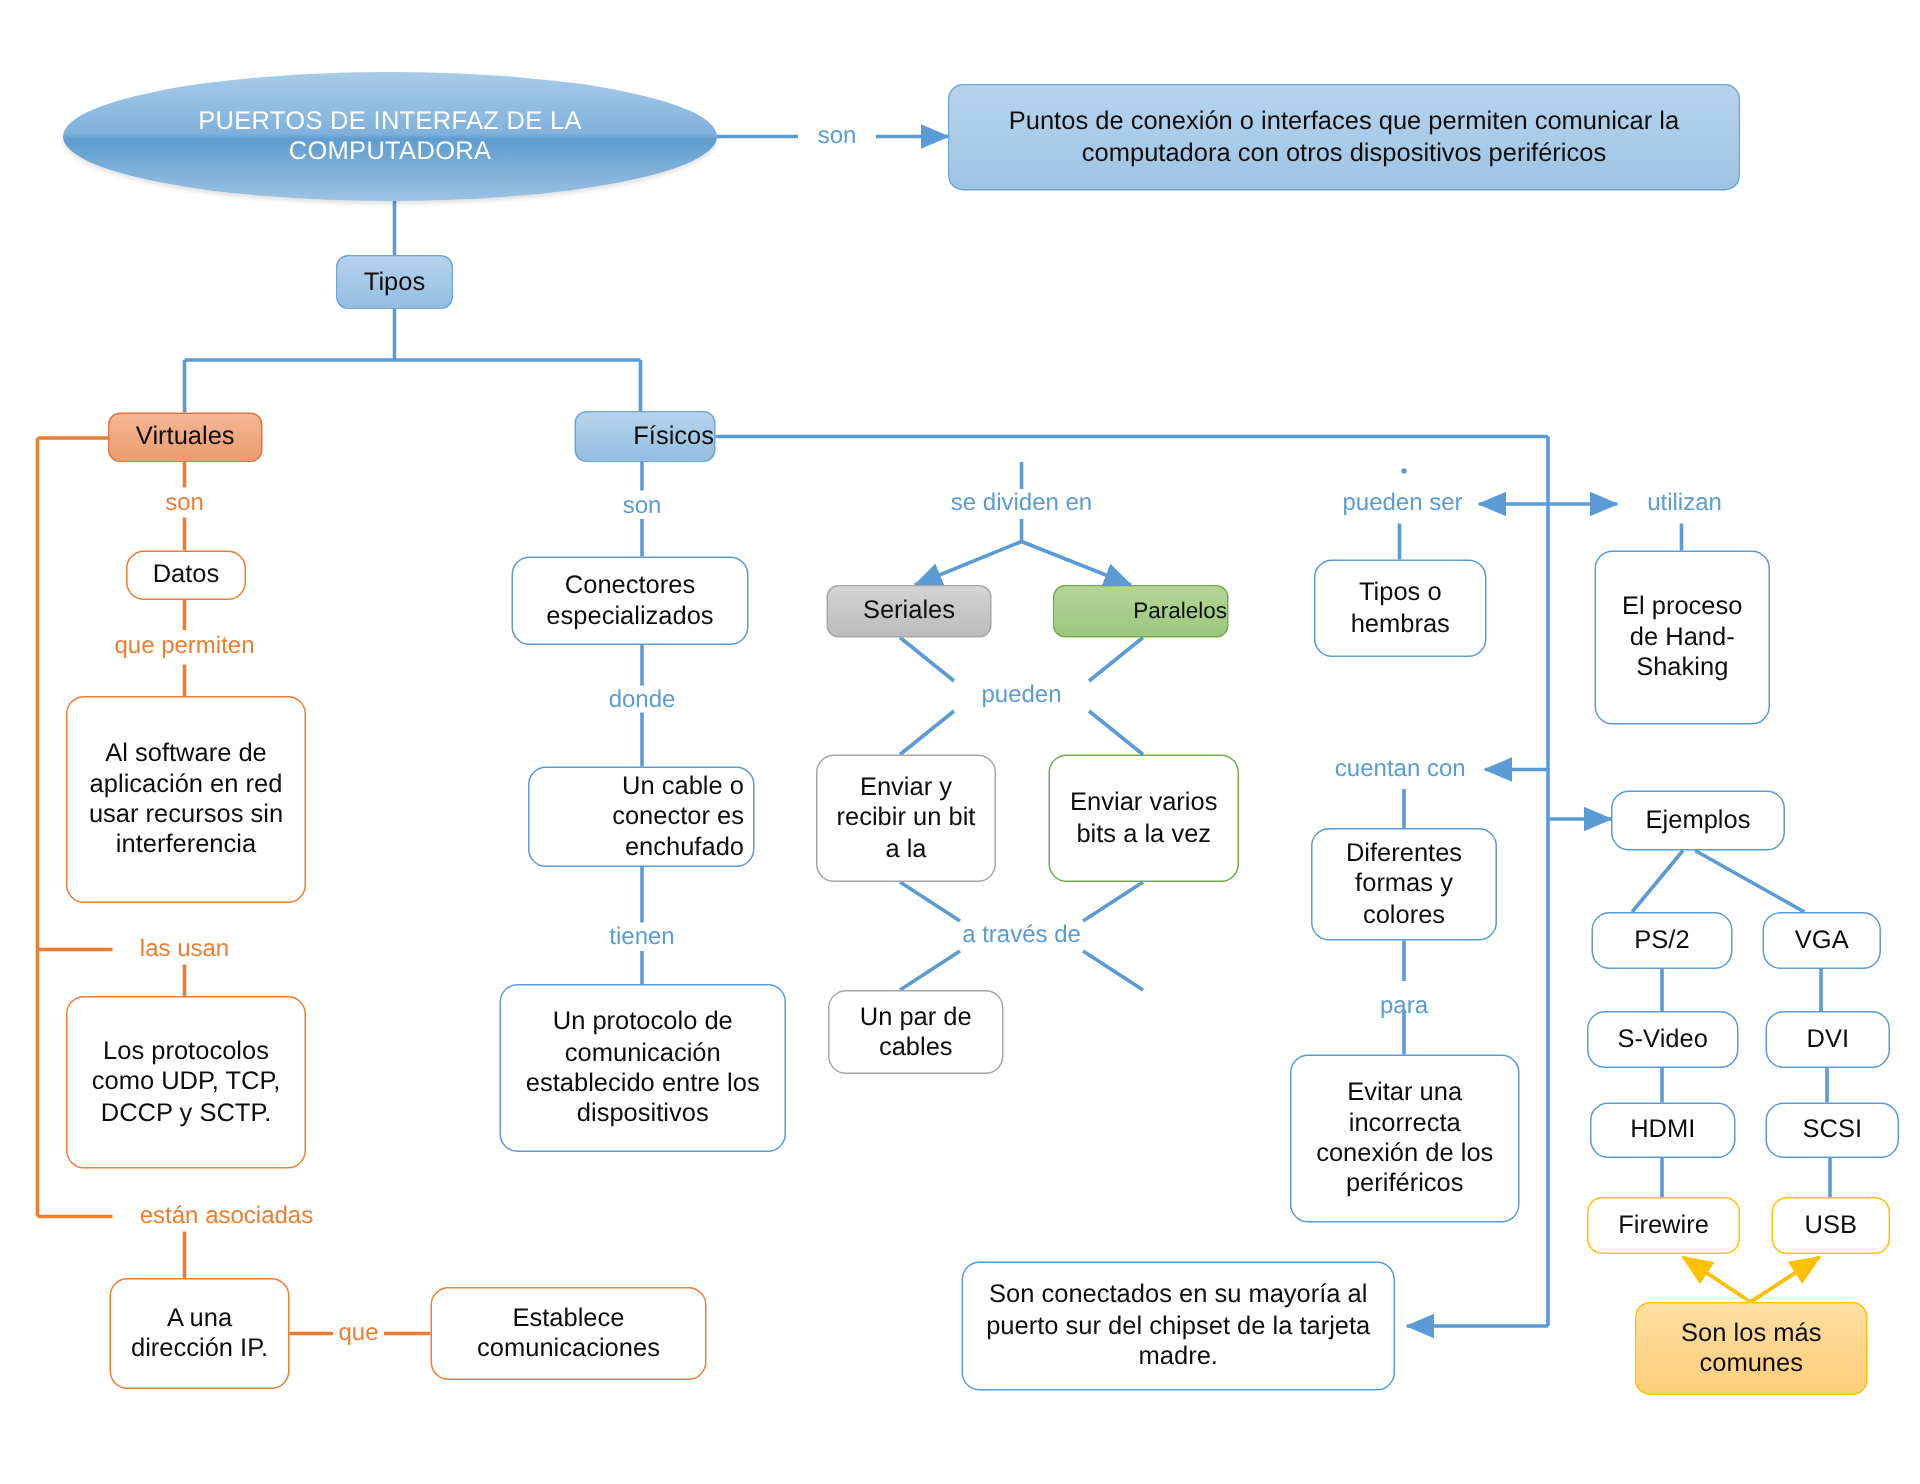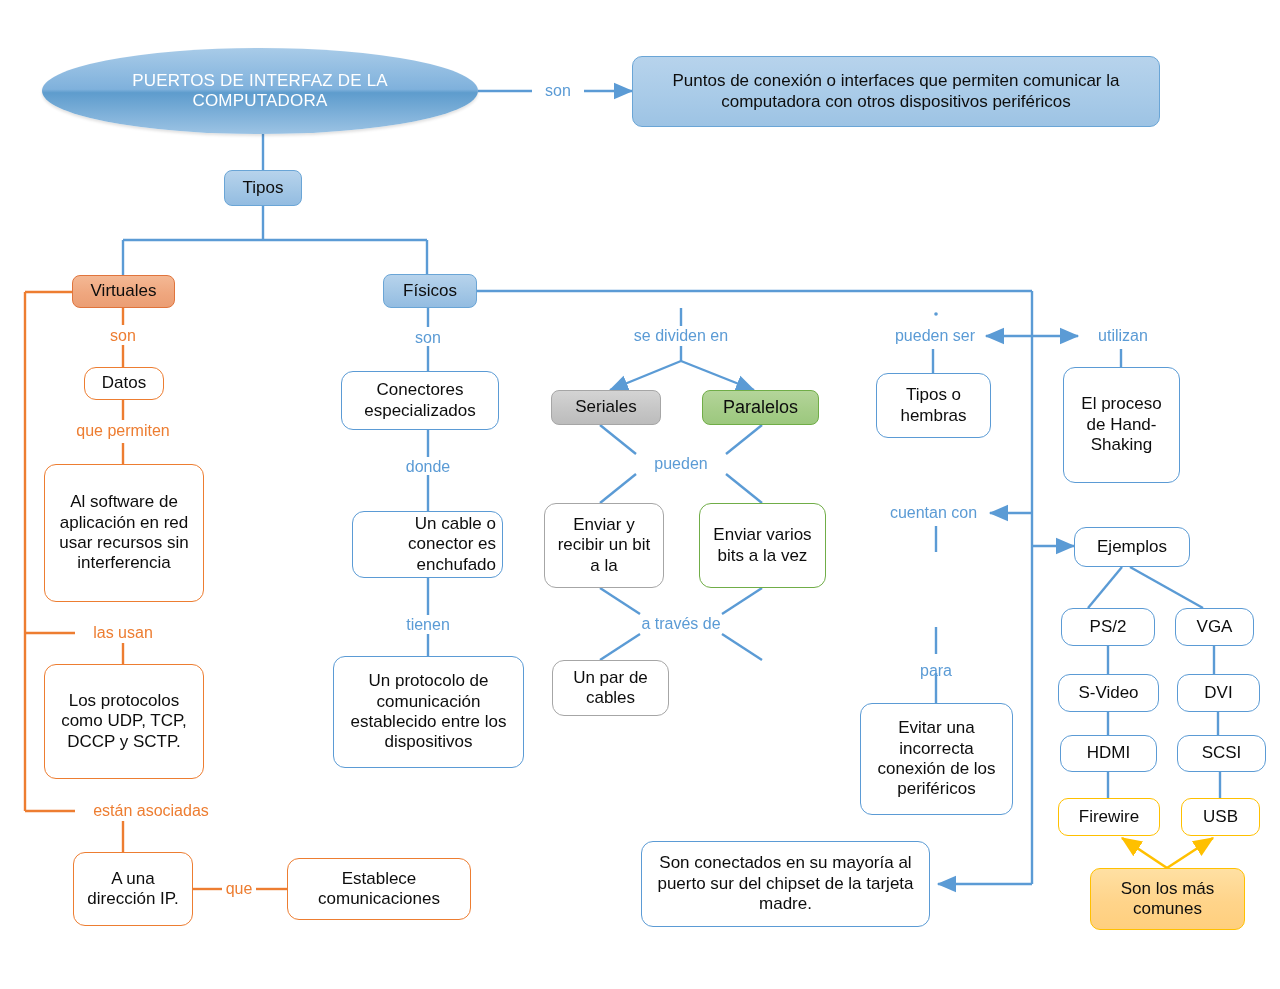--- a/index.html
+++ b/index.html
@@ -28,21 +28,21 @@
     border:1px solid #e0743c;border-radius:8px;font-size:17px;
   }
   .n-orangeout{background:#fff;border:1.6px solid #ed7d31;border-radius:12px;font-size:17px;}
   .n-greyfill{
     background:linear-gradient(to bottom,#d4d4d4 0%,#c6c6c6 55%,#bcbcbc 100%);
     border:1px solid #a6a6a6;border-radius:8px;font-size:17px;
   }
   .n-greyout{background:#fff;border:1.6px solid #a6a6a6;border-radius:12px;font-size:17px;}
   .n-greenfill{
     background:linear-gradient(to bottom,#b4d59a 0%,#a6cd89 55%,#9cc87e 100%);
-    border:1px solid #70ad47;border-radius:8px;font-size:18px;
+    border:1px solid #70ad47;border-radius:8px;font-size:15px;justify-content:flex-end;
   }
   .n-greenout{background:#fff;border:1.6px solid #70ad47;border-radius:12px;font-size:17px;}
   .n-yellowout{background:#fff;border:1.8px solid #ffc000;border-radius:10px;font-size:17px;}
   .n-yellowfill{
     background:linear-gradient(to bottom,#ffe0a3 0%,#ffd48a 55%,#ffcf7e 100%);
     border:1.4px solid #ffc000;border-radius:10px;font-size:17px;
   }
   
   .vlabel{position:absolute;font-size:16px;white-space:nowrap;display:flex;align-items:center;justify-content:center;}
   .vlabel.blue{color:#5b9bd5;}
@@ -162,21 +162,21 @@
   </div>
 
   <div class="node n-bluefill" style="left:224px;top:170px;width:78px;height:36px;">
     <span>Tipos</span>
   </div>
 
   <div class="node n-orangefill" style="left:72px;top:275px;width:103px;height:33px;">
     <span>Virtuales</span>
   </div>
 
-  <div class="node n-bluefill" style="left:383px;top:274px;width:94px;height:34px;">
+  <div class="node n-bluefill" style="left:383px;top:274px;width:94px;height:34px;justify-content:flex-end;">
     <span>Físicos</span>
   </div>
 
   <div class="node n-orangeout" style="left:84px;top:367px;width:80px;height:33px;">
     <span>Datos</span>
   </div>
 
   <div class="node n-orangeout" style="left:44px;top:464px;width:160px;height:138px;padding:0 8px;">
     <span>Al software de aplicación en red usar recursos sin interferencia</span>
   </div>
@@ -223,20 +223,23 @@
 
   <div class="node n-greyout" style="left:552px;top:660px;width:117px;height:56px;padding:0 6px;">
     <span>Un par de cables</span>
   </div>
 
 
   <div class="node n-blueout" style="left:876px;top:373px;width:115px;height:65px;padding:0 6px;">
     <span>Tipos o hembras</span>
   </div>
 
+  <div class="node n-blueout" style="left:874px;top:552px;width:124px;height:75px;padding:0 6px;">
+    <span>Diferentes formas y colores</span>
+  </div>
 
   <div class="node n-blueout" style="left:860px;top:703px;width:153px;height:112px;padding:0 6px;">
     <span>Evitar una incorrecta conexión de los periféricos</span>
   </div>
 
   <div class="node n-blueout" style="left:1063px;top:367px;width:117px;height:116px;padding:0 6px;">
     <span>El proceso de Hand-Shaking</span>
   </div>
 
   <div class="node n-blueout" style="left:1074px;top:527px;width:116px;height:40px;">

